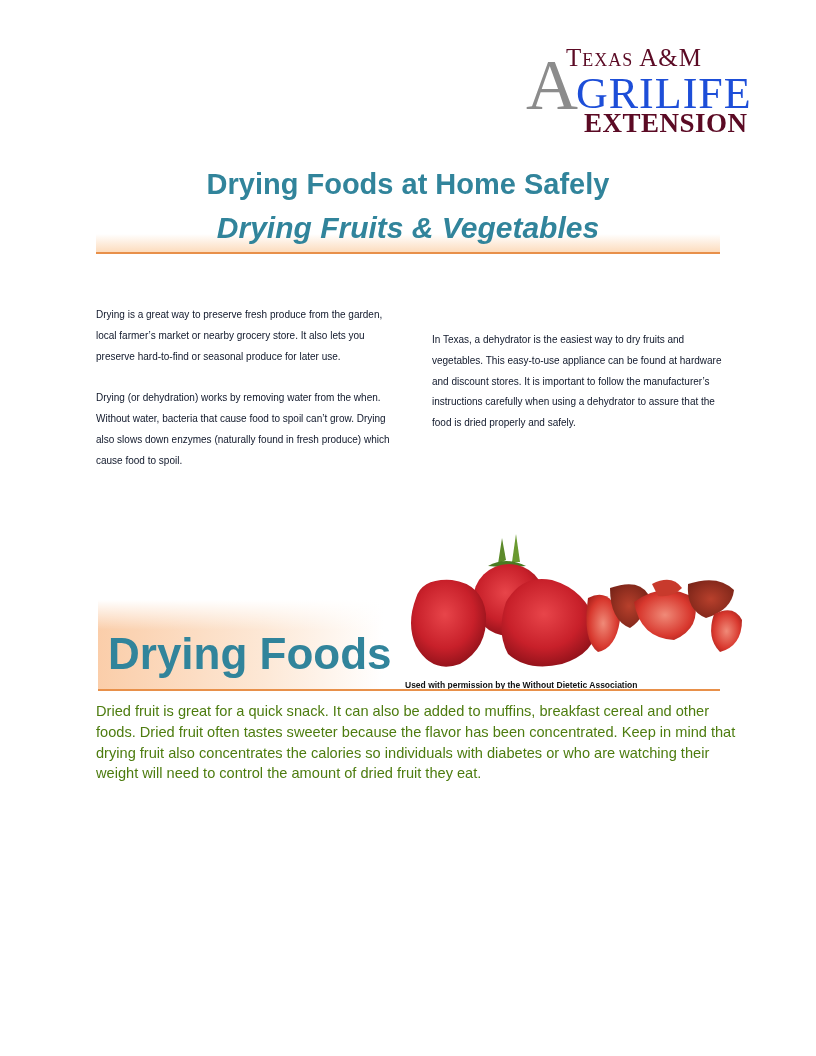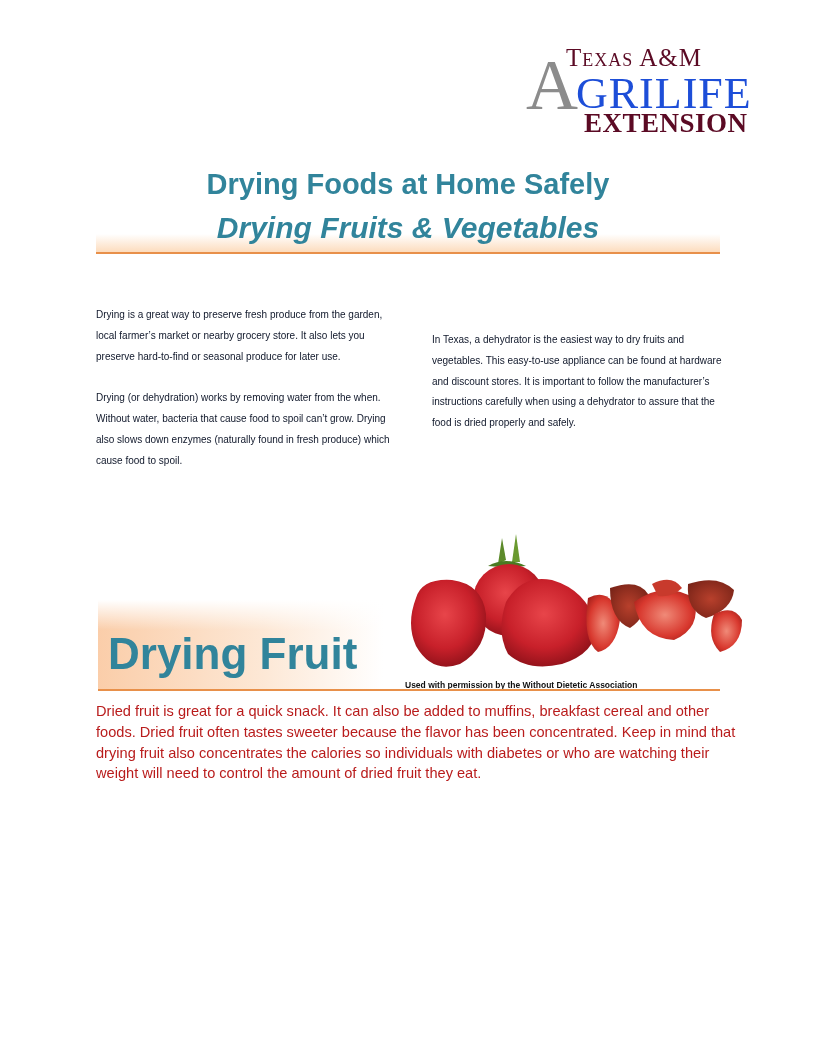--- a/index.html
+++ b/index.html
@@ -32,21 +32,21 @@
     background: linear-gradient(to right, rgba(250,200,160,0.9) 0%, rgba(252,222,196,0.7) 55%, rgba(255,255,255,0) 95%); }
   .fruit-banner::before { content: ""; position: absolute; left: 0; top: 0; width: 100%; height: 30px;
     background: linear-gradient(to bottom, #fff 0%, rgba(255,255,255,0) 100%); }
   .fruit-title { position: absolute; left: 108px; top: 626px; font-size: 44px; font-weight: bold; color: #31849b; line-height: 56px; }
   .fruit-rule { position: absolute; left: 98px; top: 689px; width: 622px; height: 2px; background: #e8904a; }
 
   
   .photo { position: absolute; left: 402px; top: 528px; width: 342px; height: 150px; }
   .caption { position: absolute; left: 405px; top: 680px; font-size: 8.5px; font-weight: bold; color: #111; line-height: 10px; }
 
-  .fruit-text { position: absolute; left: 96px; top: 701px; width: 640px; font-size: 14.6px; line-height: 20.8px; color: #b91c1c; }
+  .fruit-text { position: absolute; left: 96px; top: 701px; width: 640px; font-size: 14.6px; line-height: 20.8px; color: #4d7c0f; }
 </style>
 </head>
 <body>
 
 <div class="logo">
   <span class="big-a">A</span>
   <span class="ta">Texas A&amp;M</span>
   <span class="grilife">GRILIFE</span>
   <span class="ext">EXTENSION</span>
 </div>
@@ -61,21 +61,21 @@
 <div class="col col-left">
   <p>Drying is a great way to preserve fresh produce from the garden, local farmer’s market or nearby grocery store.  It also lets you preserve hard-to-find or seasonal produce for later use.</p>
   <p>Drying (or dehydration) works by removing water from the when.  Without water, bacteria that cause food to spoil can’t grow.  Drying also slows down enzymes (naturally found in fresh produce) which cause food to spoil.</p>
 </div>
 
 <div class="col col-right">
   <p>In Texas, a dehydrator is the easiest way to dry fruits and vegetables.  This easy-to-use appliance can be found at hardware and discount stores. It is important to follow the manufacturer’s instructions carefully when using a dehydrator to assure that the food is dried properly and safely.</p>
 </div>
 
 <div class="fruit-banner"></div>
-<h2 class="fruit-title">Drying Fruit</h2>
+<h2 class="fruit-title">Drying Foods</h2>
 
 <div class="photo">
   <svg width="342" height="150" viewBox="0 0 342 150">
     <defs>
       <radialGradient id="berry" cx="45%" cy="40%" r="65%">
         <stop offset="0%" stop-color="#e8454a"></stop>
         <stop offset="60%" stop-color="#c8202a"></stop>
         <stop offset="100%" stop-color="#8a1018"></stop>
       </radialGradient>
       <radialGradient id="slice" cx="50%" cy="50%" r="60%">

